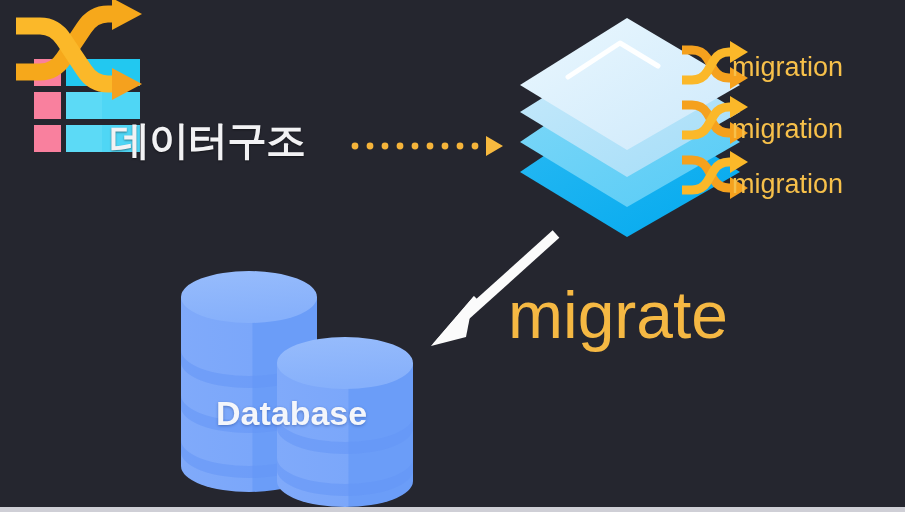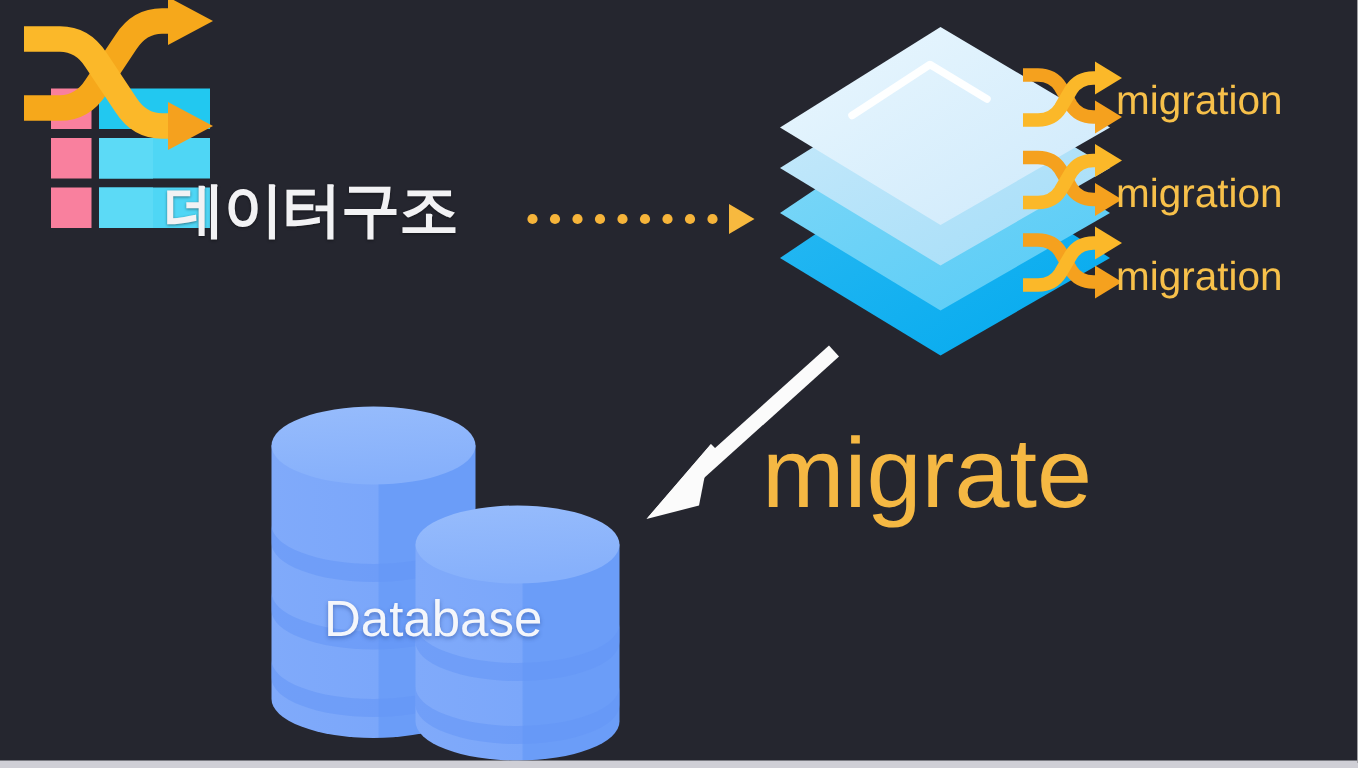--- a/index.html
+++ b/index.html
@@ -43,42 +43,41 @@
     text-shadow: 0 1px 2px rgba(0,0,0,.45);
   }
 
   .migration-label {
     left: 732px;
     font-size: 27px;
     font-weight: 400;
     color: #f7c04a;
     line-height: 1;
     white-space: nowrap;
-    margin-left: 12px;
   }
   #migration-label-1 { top: 54px; }
   #migration-label-2 { top: 116px; }
   #migration-label-3 { top: 171px; }
 
   #migrate-label {
     left: 508px;
     top: 282px;
     font-size: 66px;
     font-weight: 400;
     color: #f5b843;
     line-height: 1;
     white-space: nowrap;
     text-align: right;
   }
 
   #database-label {
     left: 216px;
     top: 396px;
     font-size: 34px;
-    font-weight: 400;
+    font-weight: 700;
     color: #f4f6fb;
     line-height: 1;
     white-space: nowrap;
     text-shadow: 0 1px 3px rgba(30,60,130,.45);
   }
 
   #bottom-strip {
     left: 0;
     bottom: 0;
     width: 905px;

